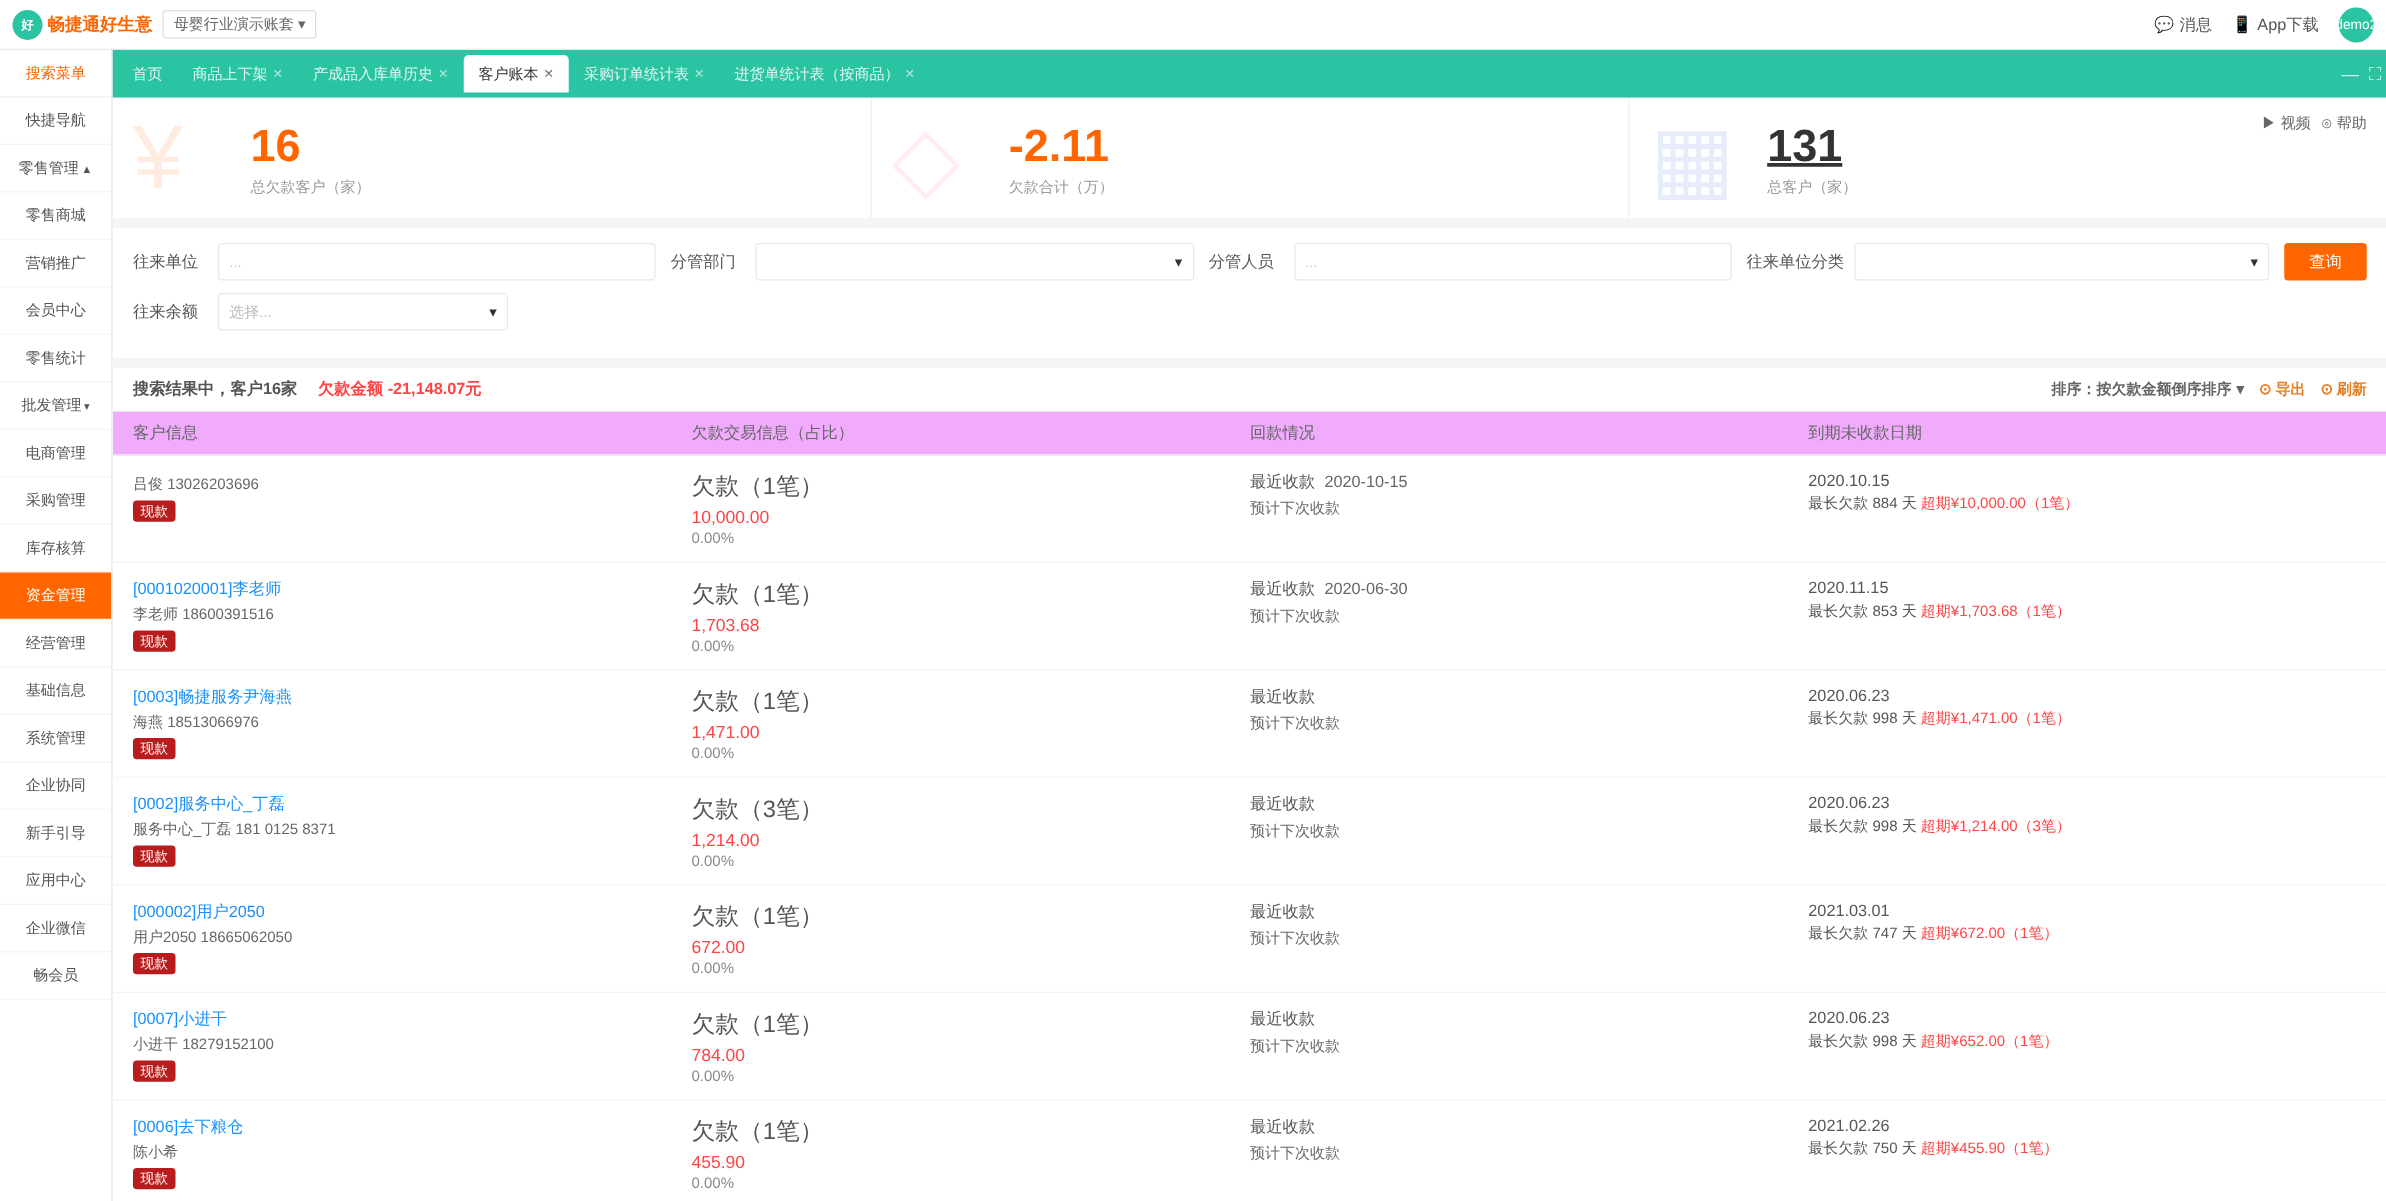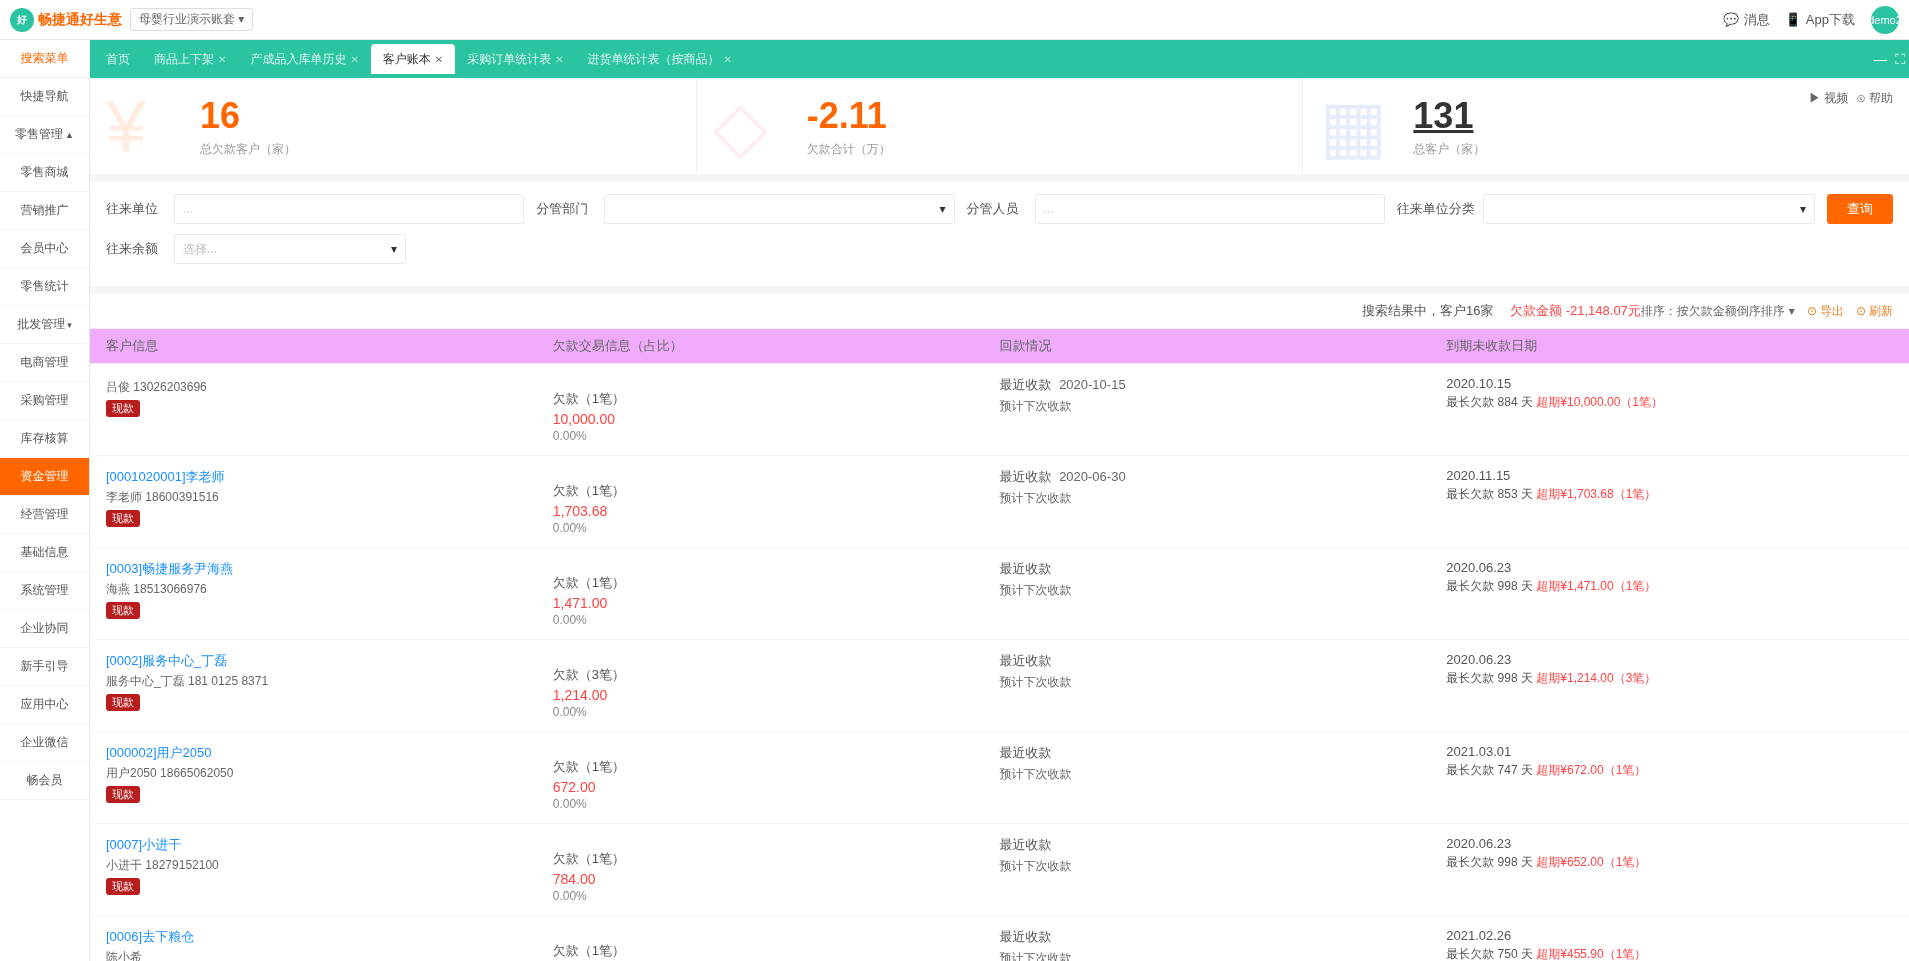--- a/index.html
+++ b/index.html
@@ -61,37 +61,37 @@
     .filter-item { display: flex; align-items: center; gap: 8px; flex: 1; }
     .filter-label { font-size: 13px; color: #555; white-space: nowrap; min-width: 60px; }
     .filter-input { flex: 1; border: 1px solid #e8e8e8; border-radius: 3px; padding: 5px 8px; font-size: 12px; display: flex; align-items: center; justify-content: space-between; cursor: pointer; min-height: 30px; }
     .filter-input .dots { color: #ccc; }
     .filter-select { flex: 1; border: 1px solid #e8e8e8; border-radius: 3px; padding: 5px 8px; font-size: 12px; display: flex; align-items: center; justify-content: space-between; cursor: pointer; min-height: 30px; background: #fff; }
     .filter-select .placeholder { color: #bbb; }
     .search-btn { background: #ff6600; color: #fff; border: none; border-radius: 3px; padding: 6px 20px; font-size: 13px; cursor: pointer; white-space: nowrap; }
     .collapse-more { text-align: center; padding: 6px; color: #666; font-size: 12px; cursor: pointer; background: #f9f9f9; border-top: 1px solid #f0f0f0; }
 
     
-    .result-bar { background: #fff; padding: 8px 16px; display: flex; align-items: center; justify-content: flex-end; border-bottom: 1px solid #f0f0f0; }
+    .result-bar { background: #fff; padding: 8px 16px; display: flex; align-items: center; justify-content: space-between; border-bottom: 1px solid #f0f0f0; font-weight: bold; }
     .result-info { font-size: 13px; color: #555; }
     .result-info span.highlight { color: #ff4444; }
     .result-actions { display: flex; align-items: center; gap: 12px; font-size: 12px; color: #666; }
     .sort-select { display: flex; align-items: center; gap: 4px; cursor: pointer; }
     .action-btn { display: flex; align-items: center; gap: 3px; cursor: pointer; color: #e67e22; }
 
     
     .table-container { background: #fff; }
     .table-header { display: grid; grid-template-columns: 3fr 3fr 3fr 3fr; padding: 8px 16px; background: #f0abfc; border-bottom: 1px solid #f0f0f0; font-size: 13px; color: #666; font-weight: 500; }
     .table-row { display: grid; grid-template-columns: 3fr 3fr 3fr 3fr; padding: 12px 16px; border-bottom: 1px solid #f5f5f5; align-items: start; }
 
     .customer-name { color: #1890ff; font-size: 13px; cursor: pointer; text-decoration: none; }
     .customer-phone { color: #666; font-size: 12px; margin-top: 3px; }
     .tag-xian { background: #b91c1c; color: #fff; font-size: 11px; padding: 1px 6px; border-radius: 3px; display: inline-block; margin-top: 4px; }
 
-    .debt-count { font-size: 13px; color: #555; margin-top: 14px; }
+    .debt-count { font-size: 19px; color: #555; }
     .debt-amount { color: #ff4444; font-size: 14px; font-weight: 500; margin-top: 3px; }
     .debt-percent { color: #888; font-size: 12px; margin-top: 2px; }
 
     .return-status { font-size: 13px; color: #555; }
     .return-date { color: #666; margin-left: 4px; }
     .return-next { font-size: 12px; color: #666; margin-top: 4px; }
 
     .due-date-main { font-size: 13px; color: #555; }
     .due-overdue { font-size: 12px; color: #555; margin-top: 3px; }
     .due-overdue .overdue-link { color: #ff4444; cursor: pointer; }

